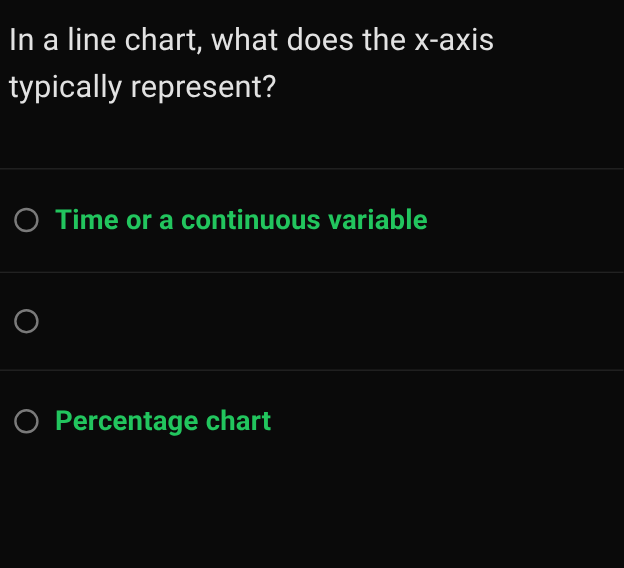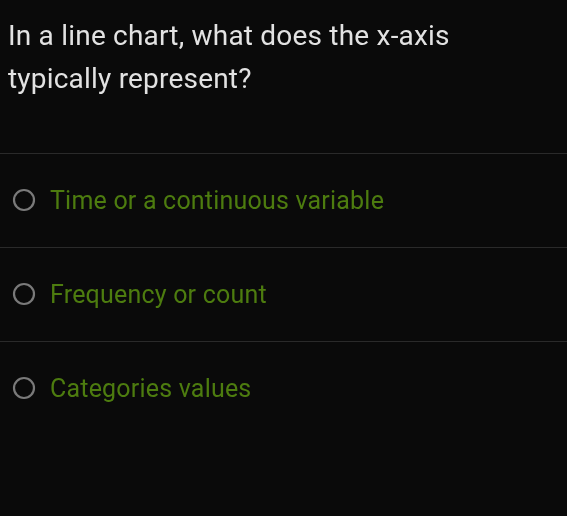--- a/index.html
+++ b/index.html
@@ -49,22 +49,22 @@
       flex-shrink: 0;
       display: inline-block;
     }
 
     .radio-circle svg {
       display: block;
     }
 
     .option-label {
       font-size: 25px;
-      font-weight: 400;
-      color: #4d7c0f;
+      font-weight: 700;
+      color: #22c55e;
       letter-spacing: 0.2px;
     }
   </style>
 </head>
 <body>
 
 <div class="question-block">
   <h1 class="question-text">In a line chart, what does the x-axis typically represent?</h1>
 </div>
 
@@ -79,25 +79,24 @@
     <span class="option-label">Time or a continuous variable</span>
   </div>
 
 
   <div class="option-row">
     <span class="radio-circle">
       <svg viewBox="0 0 24 24" width="24" height="24">
         <circle cx="12" cy="12" r="10" fill="none" stroke="#7a7a7a" stroke-width="2.2"></circle>
       </svg>
     </span>
-    <span class="option-label">Frequency or count</span>
   </div>
 
   <div class="option-row" style="border-bottom:none;">
     <span class="radio-circle">
       <svg viewBox="0 0 24 24" width="24" height="24">
         <circle cx="12" cy="12" r="10" fill="none" stroke="#7a7a7a" stroke-width="2.2"></circle>
       </svg>
     </span>
-    <span class="option-label">Categories values</span>
+    <span class="option-label">Percentage chart</span>
   </div>
 
 </div>
 
 </body></html>

